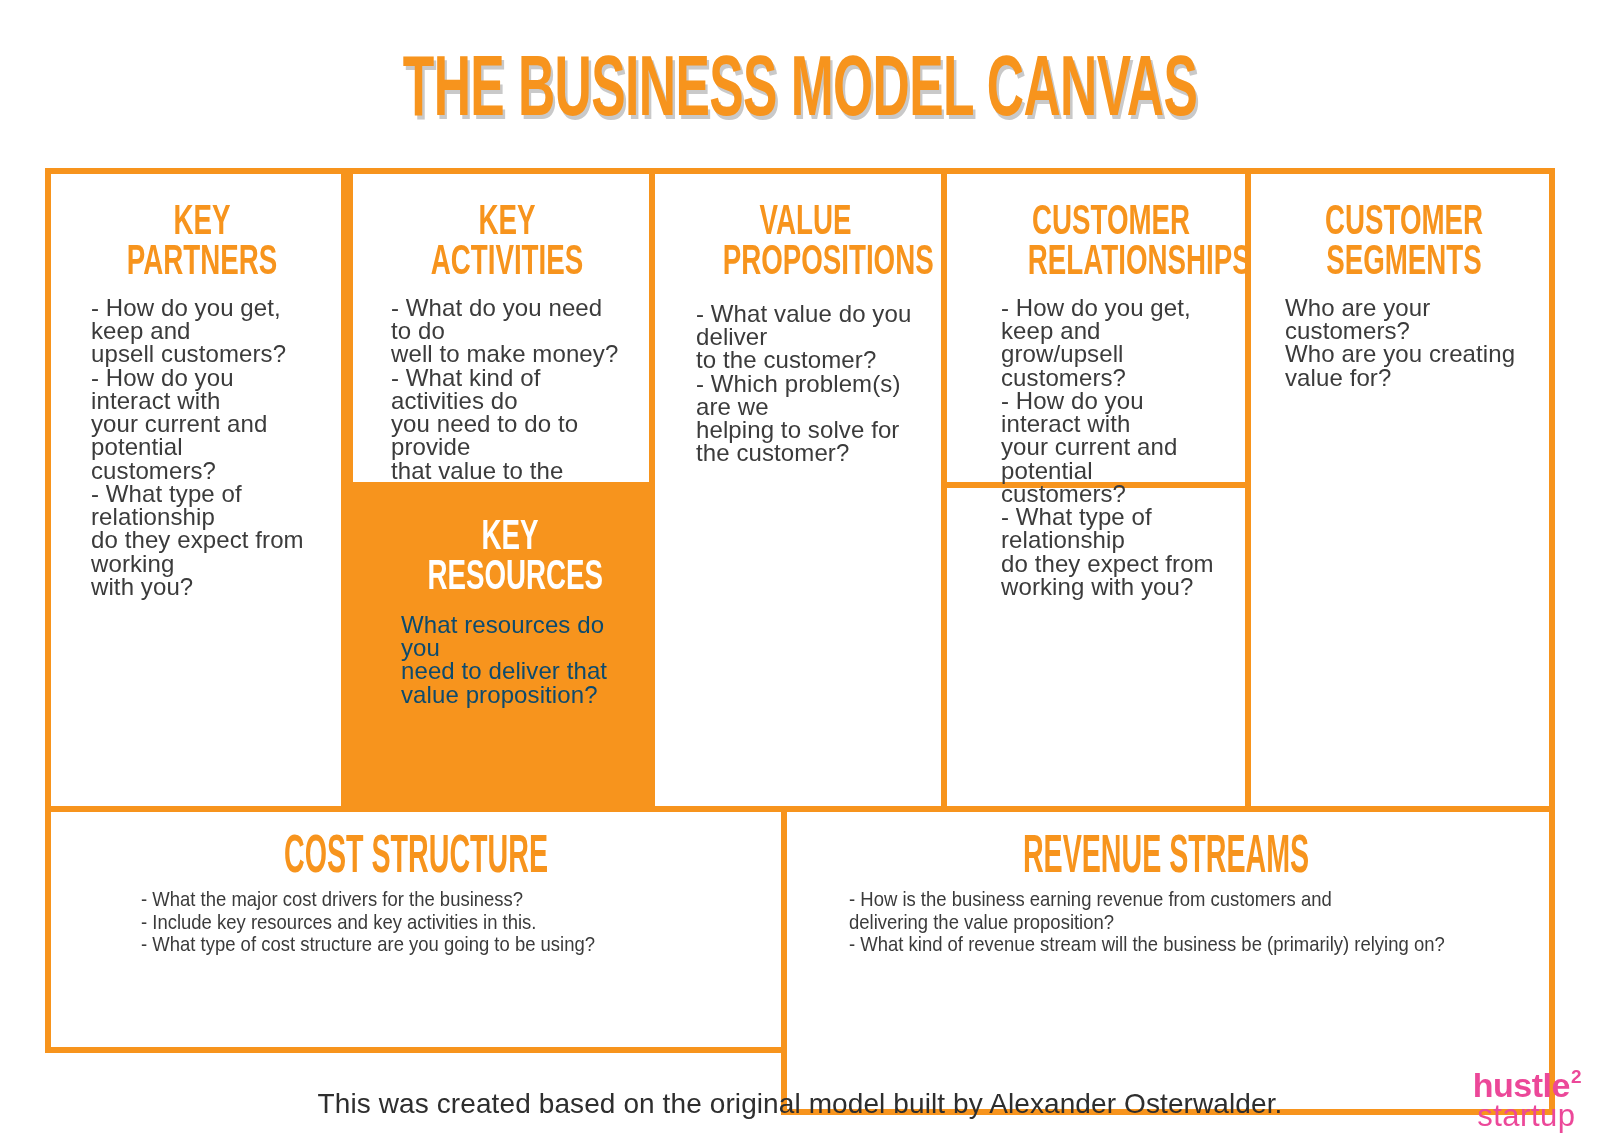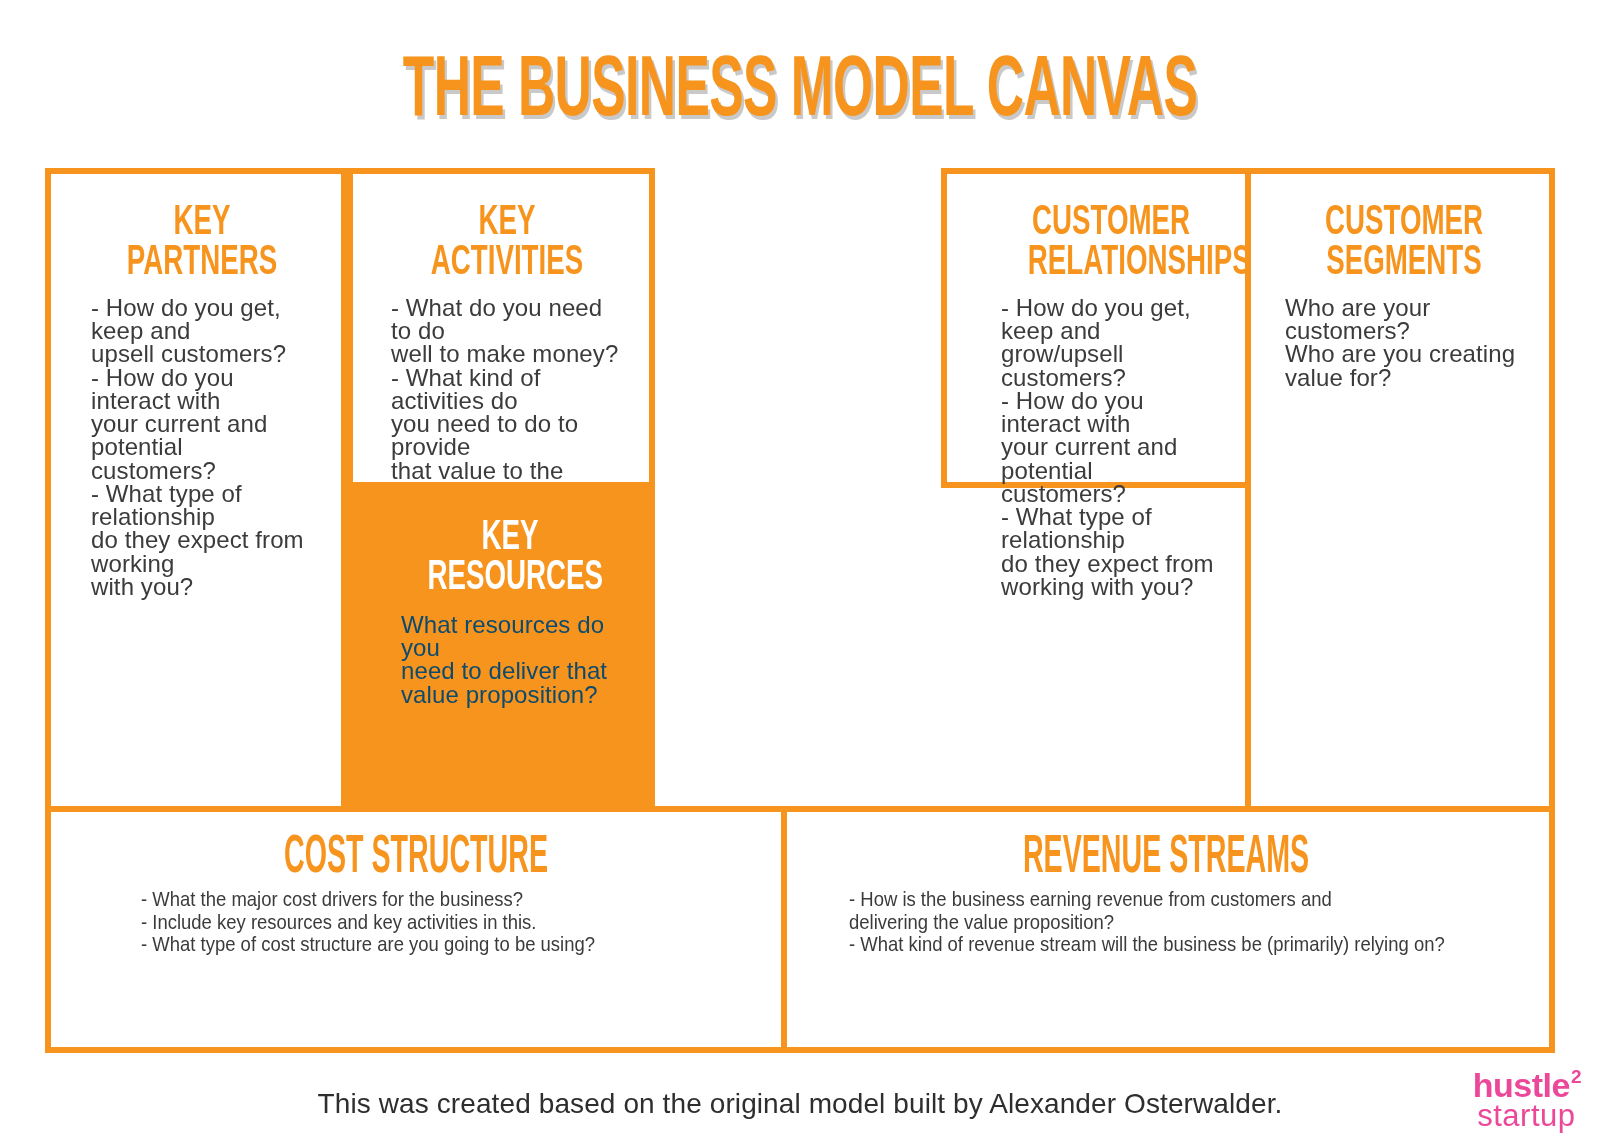--- a/index.html
+++ b/index.html
@@ -43,21 +43,21 @@
   #kr{left:347px;top:482px;width:308px;height:330px;padding:27px 14px 0 32px;background:#F7941D;}
   #kr .bh{color:#ffffff;margin-bottom:18px;}
   #kr .bb{color:#0c4a6e;}
   #vp{left:649px;top:168px;width:298px;height:644px;padding:26px 10px 0 25px;}
   #vp .bh{margin-bottom:22px;}
   #cr{left:941px;top:168px;width:310px;height:320px;padding:26px 8px 0 38px;}
   #ch{left:941px;top:482px;width:310px;height:330px;padding:30px 8px 0 38px;}
   #ch .bh{margin-bottom:20px;}
   #cs{left:1245px;top:168px;width:310px;height:644px;padding:26px 10px 0 18px;}
   #cost{left:45px;top:806px;width:742px;height:247px;padding:14px 10px 0 90px;}
-  #rev{left:781px;top:806px;width:774px;height:247px;padding:14px 14px 0 62px;}
+  #rev{left:781px;top:806px;width:774px;height:309px;padding:14px 14px 0 62px;}
   
   #cost .bh-lg{margin-left:-80px;}
   #rev .bh-lg{margin-left:-52px;}
   
   .credit{
     position:absolute;top:1088px;left:0;width:1600px;margin:0;
     text-align:center;font-size:28px;color:#2E2E2E;letter-spacing:0.1px;
   }
   .logo{
     position:absolute;top:1068px;right:20px;color:#ec4899;line-height:1;
@@ -98,20 +98,29 @@
   </section>
 
   <section class="box" id="kr">
     <h2 class="bh">KEY
 RESOURCES</h2>
     <p class="bb">What resources do you
 need to deliver that
 value proposition?</p>
   </section>
 
+  <section class="box" id="vp">
+    <h2 class="bh">VALUE
+PROPOSITIONS</h2>
+    <p class="bb">- What value do you deliver
+to the customer?
+- Which problem(s) are we
+helping to solve for
+the customer?</p>
+  </section>
 
   <section class="box" id="cr">
     <h2 class="bh">CUSTOMER
 RELATIONSHIPS</h2>
     <p class="bb">- How do you get, keep and
 grow/upsell customers?
 - How do you interact with
 your current and potential
 customers?
 - What type of relationship

